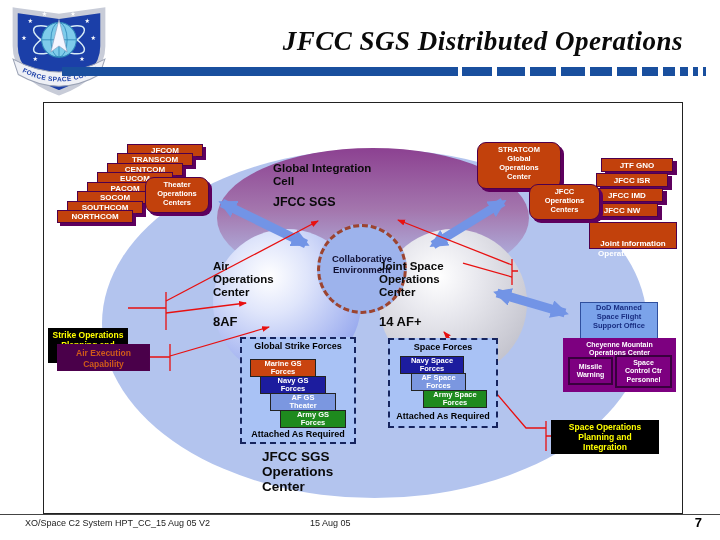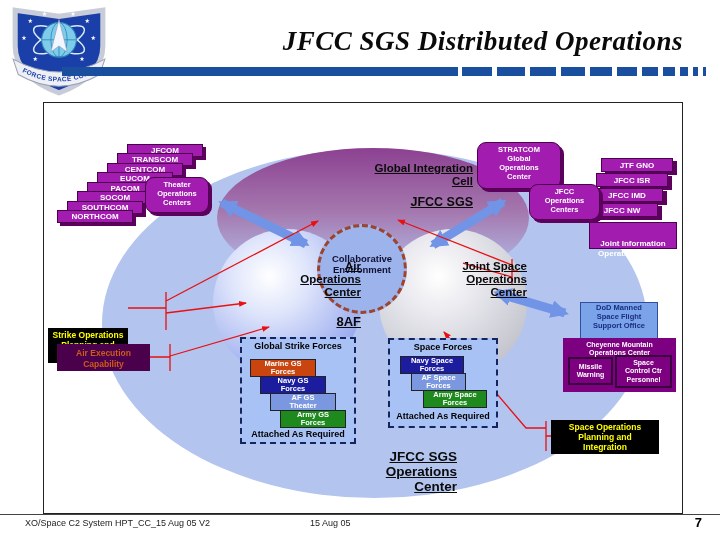--- a/index.html
+++ b/index.html
@@ -22,24 +22,24 @@
   #dome{left:217px;top:148px;width:312px;height:140px;border-radius:50%;
         background:linear-gradient(180deg,#8c4191 0%,#a477ae 45%,#b3c4ee 92%);}
   #aoc-sphere{left:213px;top:229px;width:148px;height:148px;border-radius:50%;
         background:radial-gradient(circle at 38% 32%,#ffffff 0%,#dfe5fb 28%,#96a8ee 78%,#8498ea 100%);}
   #jspoc-sphere{left:379px;top:229px;width:148px;height:148px;border-radius:50%;
         background:radial-gradient(circle at 40% 32%,#ffffff 0%,#e8e8ee 30%,#c2c2cc 80%,#b2b2bf 100%);}
   #collab{left:317px;top:224px;width:90px;height:90px;border-radius:50%;background:#9db3ec;
         border:3px dashed #9c4430;box-sizing:border-box;z-index:4;
         font-size:9.5px;font-weight:bold;color:#111133;text-align:center;padding-top:26px;}
 
-  .big-label{font-weight:bold;color:#0a0a0a;text-align:right;line-height:1.12;z-index:4;text-decoration:underline;}
-
-  
-  .pbox{background:#a21caf;border:1px solid #4d004d;color:#fff;font-weight:bold;
+  .big-label{font-weight:bold;color:#0a0a0a;text-align:left;line-height:1.12;z-index:4;}
+
+  
+  .pbox{background:#c2410c;border:1px solid #4d004d;color:#fff;font-weight:bold;
         text-align:center;box-sizing:border-box;z-index:5;}
   .cascL{width:76px;height:13px;font-size:8px;line-height:12px;box-shadow:3px 3px 0 0 #5e005e;}
   .cascR{width:72px;height:14px;font-size:8px;line-height:13px;box-shadow:4px 3px 0 0 #5e005e;}
   .rbox{border-radius:9px;font-size:7.5px;line-height:1.18;box-shadow:3px 3px 0 0 #5e005e;z-index:6;}
 
   .blackbox{background:#000;color:#ffff00;font-weight:bold;font-size:8.5px;line-height:1.18;
         text-align:center;z-index:5;box-sizing:border-box;}
 
   
   .forces{background:#a9c2f5;border:2px dashed #16245e;box-sizing:border-box;z-index:5;}
@@ -157,20 +157,21 @@
     <span class="ml">Collaborative
 Environment</span>
   </div>
   <div class="abs big-label ml" style="left:213px;top:260px;width:148px;font-size:11.5px;">Air
 Operations
 Center</div>
   <div class="abs big-label" style="left:213px;top:315px;width:148px;font-size:13px;">8AF</div>
   <div class="abs big-label ml" style="left:379px;top:260px;width:148px;font-size:11.5px;">Joint Space
 Operations
 Center</div>
+  <div class="abs big-label" style="left:379px;top:315px;width:148px;font-size:13px;">14 AF+</div>
   <div class="abs big-label ml" style="left:262px;top:449px;width:195px;font-size:13.5px;">JFCC SGS
 Operations
 Center</div>
 
   <div class="abs pbox cascL" style="left:127px;top:144px;">JFCOM</div>
   <div class="abs pbox cascL" style="left:117px;top:153px;">TRANSCOM</div>
   <div class="abs pbox cascL" style="left:107px;top:163px;">CENTCOM</div>
   <div class="abs pbox cascL" style="left:97px;top:172px;">EUCOM</div>
   <div class="abs pbox cascL" style="left:87px;top:182px;">PACOM</div>
   <div class="abs pbox cascL" style="left:77px;top:191px;">SOCOM</div>

